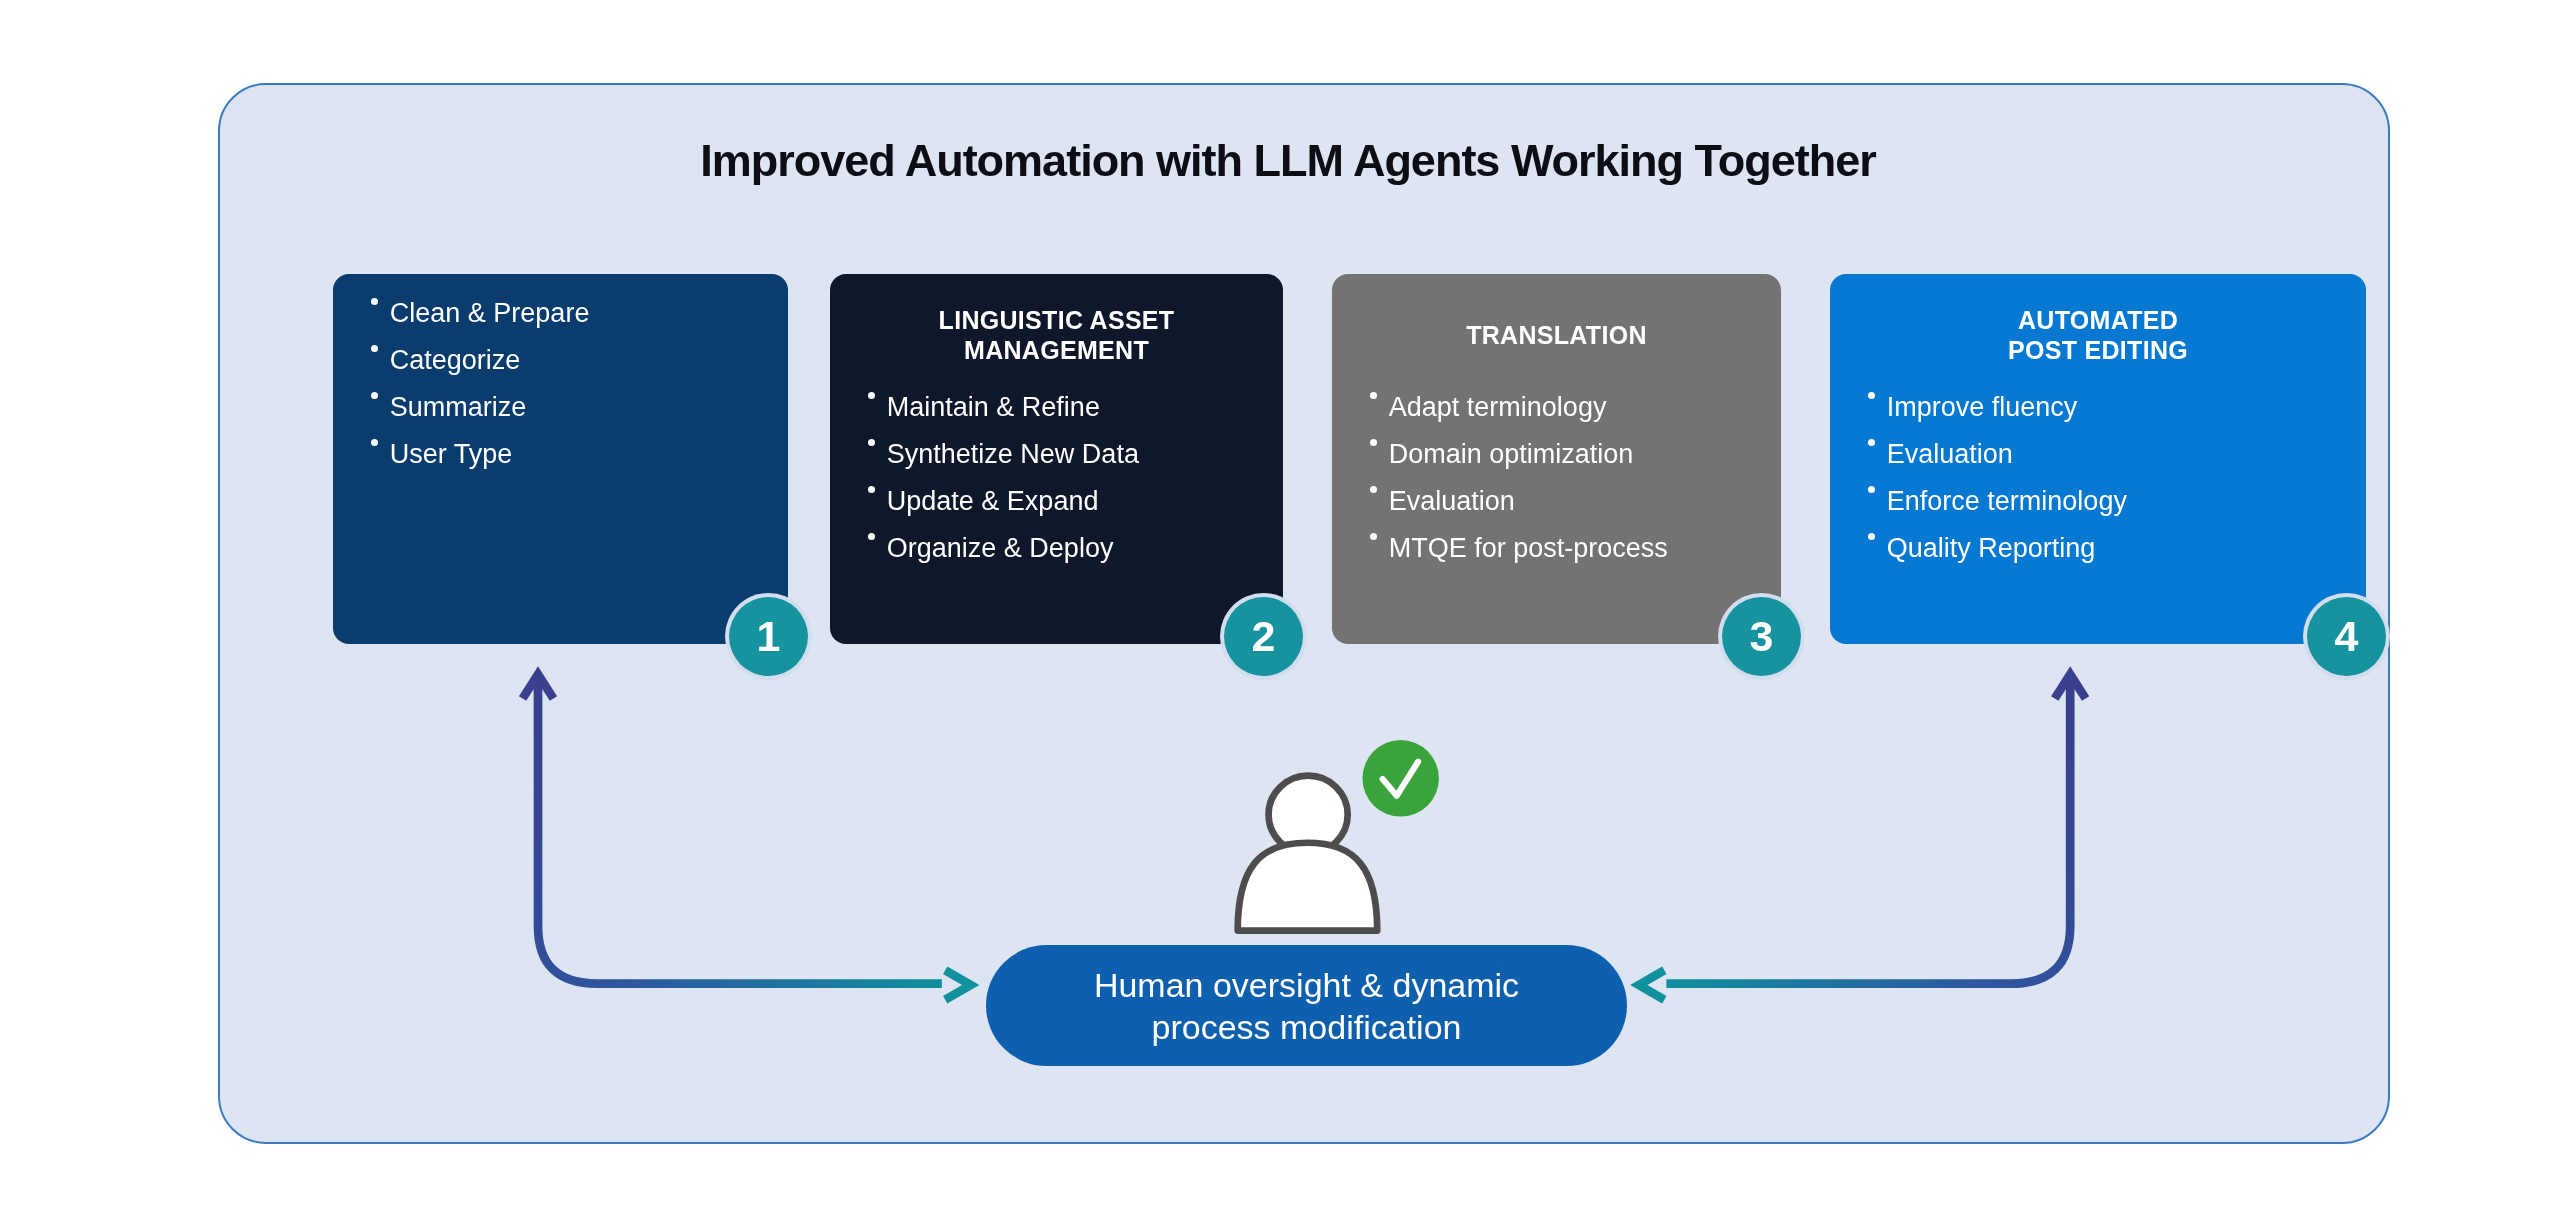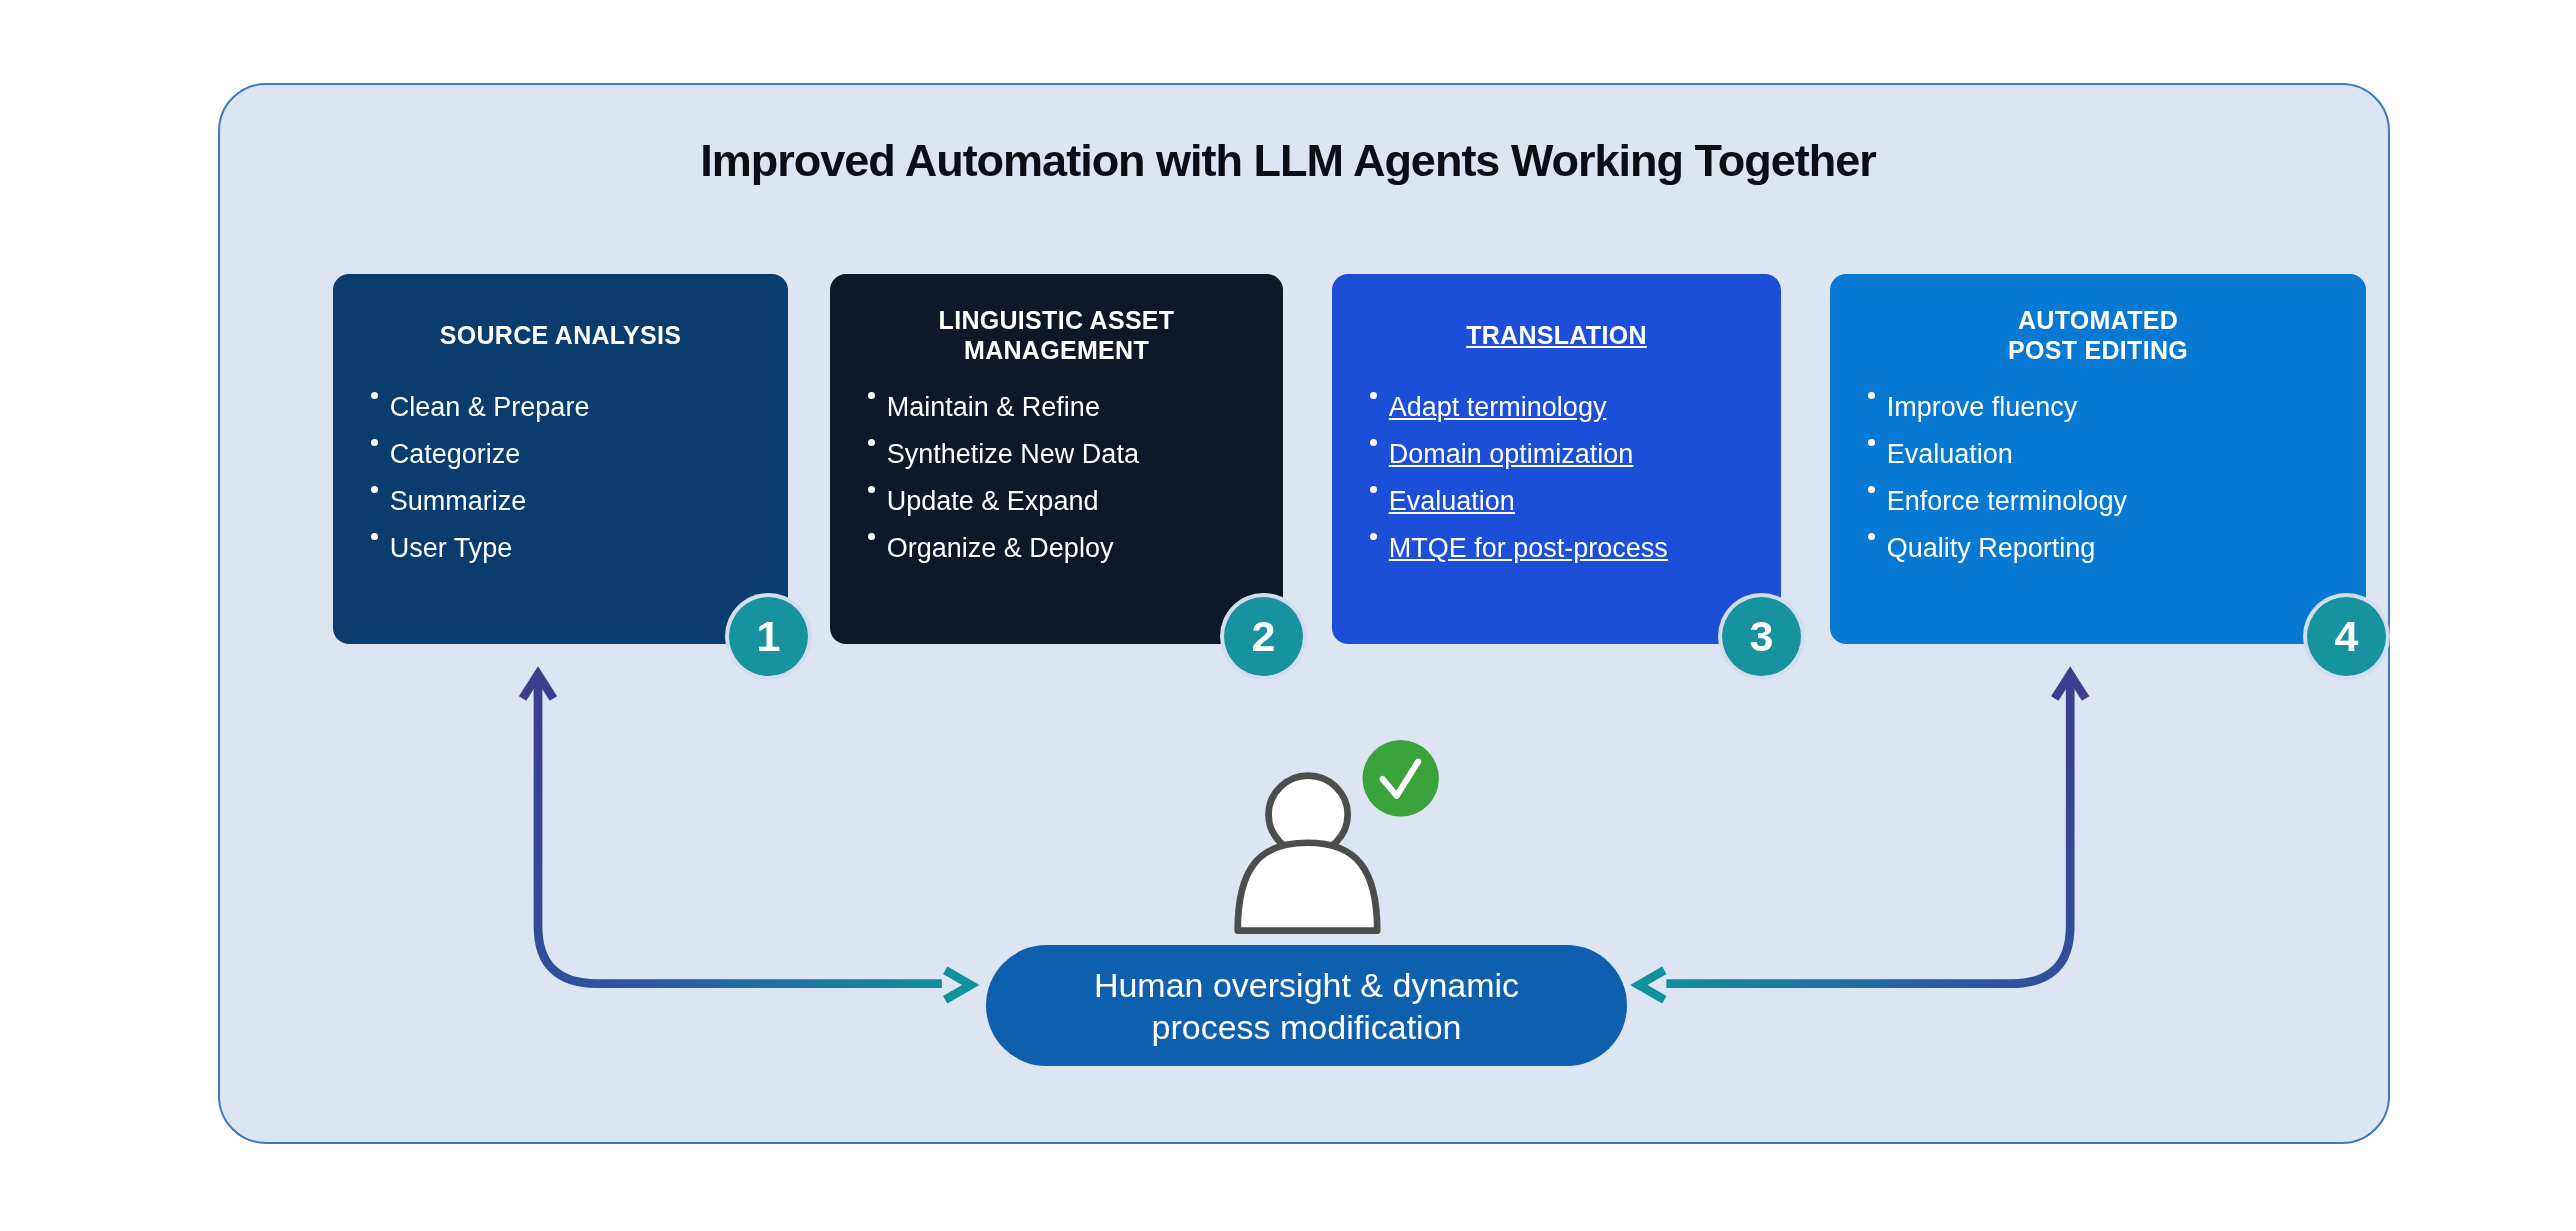--- a/index.html
+++ b/index.html
@@ -40,21 +40,20 @@
   .overlay{position:absolute;left:0;top:0;pointer-events:none;}
 </style>
 </head>
 <body>
 
 <div class="panel" style="background: rgb(220, 229, 241);"></div>
 
 <h1 class="main-title">Improved Automation with LLM Agents Working Together</h1>
 
 <div class="card" style="left: 333px; width: 455px; background: rgb(10, 61, 110);">
-  <div class="card-title">SOURCE ANALYSIS</div>
   <ul class="bullets">
     <li>
         <span class="bullet-dot"></span>
         <span>Clean &amp; Prepare</span>
       </li>
     <li>
         <span class="bullet-dot"></span>
         <span>Categorize</span>
       </li>
     <li>
@@ -86,21 +85,21 @@
         <span>Update &amp; Expand</span>
       </li>
     <li>
         <span class="bullet-dot"></span>
         <span>Organize &amp; Deploy</span>
       </li>
   </ul>
   <div class="badge" style="background: rgb(23, 146, 159);">2</div>
 </div>
 
-<div class="card" style="left: 1332px; width: 449px; background: #1d4ed8; text-decoration: underline;">
+<div class="card" style="left: 1332px; width: 449px; background: #737373;">
   <div class="card-title">TRANSLATION</div>
   <ul class="bullets">
     <li>
         <span class="bullet-dot"></span>
         <span>Adapt terminology</span>
       </li>
     <li>
         <span class="bullet-dot"></span>
         <span>Domain optimization</span>
       </li>

